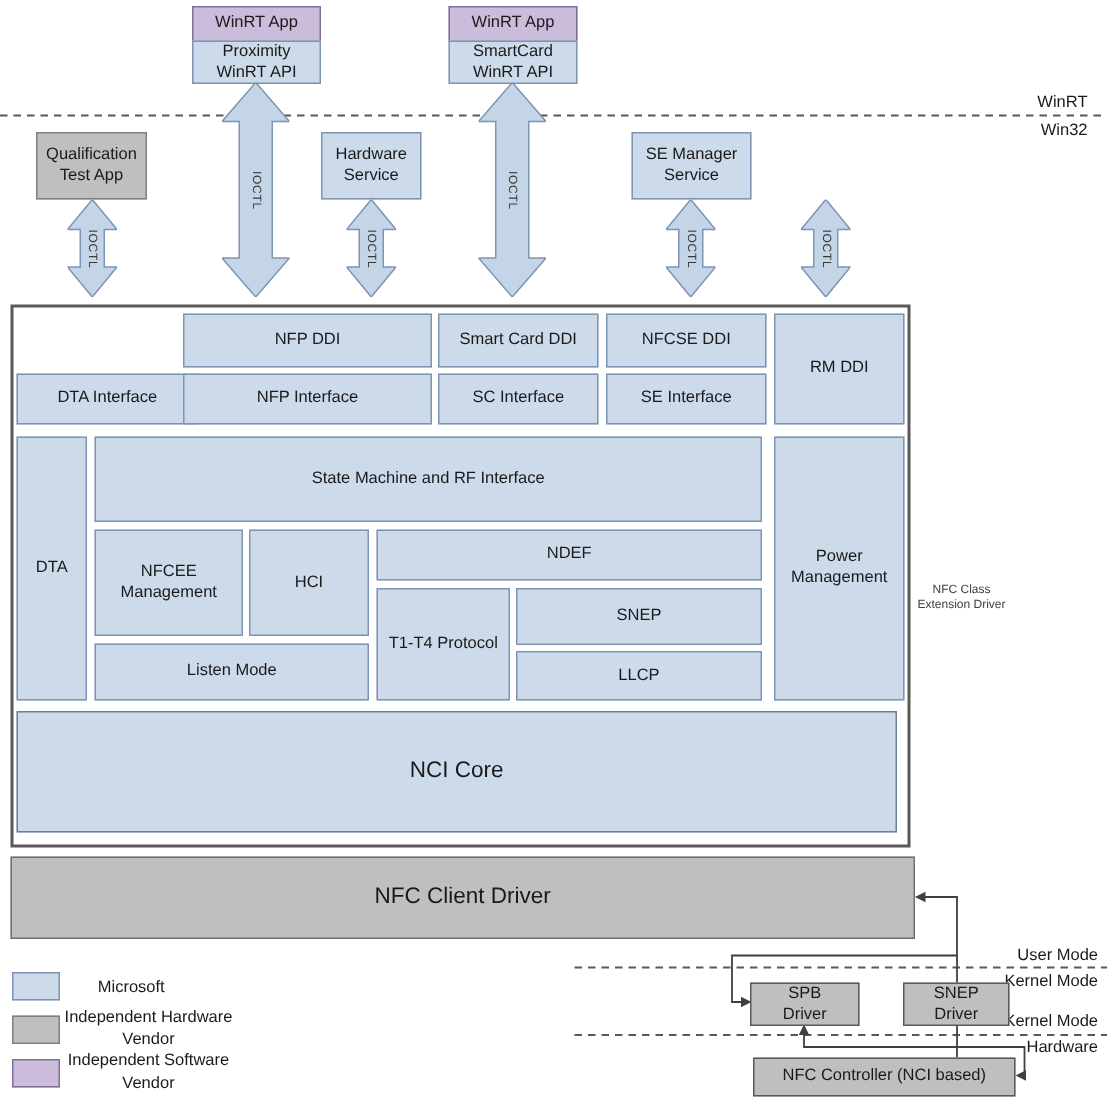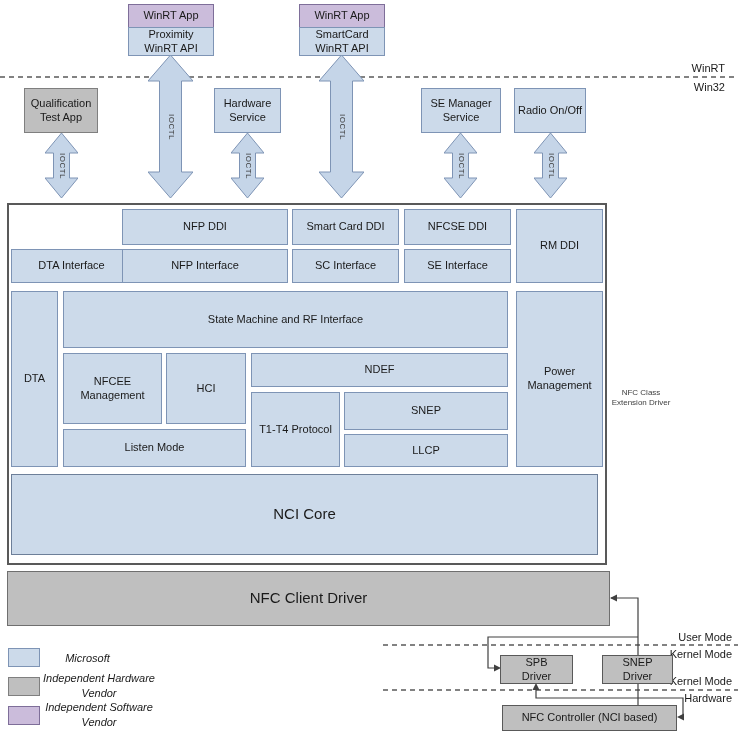--- a/index.html
+++ b/index.html
@@ -20,21 +20,21 @@
   .big-label{font-size:15px;}
   .arrow{position:absolute;z-index:3;}
   .arrow svg{display:block;}
   .ioctl{
     position:absolute;left:50%;top:50%;
     transform:translate(-50%,-50%) rotate(90deg);
     font-size:8px;color:#3a3a3a;white-space:nowrap;letter-spacing:.5px;
   }
   .side-label{position:absolute;font-size:11px;color:#1a1a1a;text-align:right;z-index:2;}
   .tiny-label{position:absolute;font-size:8px;color:#404040;text-align:center;line-height:1.3;z-index:2;}
-  .legend-label{position:absolute;font-size:11px;text-align:center;line-height:1.35;z-index:2;font-style:italic;}
+  .legend-label{position:absolute;font-size:11px;text-align:center;line-height:1.35;z-index:2;}
   .narrow span{display:inline-block;max-width:48px;}
   svg.lines{position:absolute;left:0;top:0;z-index:1;pointer-events:none;}
 </style>
 </head>
 <body>
 
 <div id="canvas">
 
   <svg class="lines" width="740" height="736">
 
@@ -78,23 +78,20 @@
 
   <div class="box gray" style="left:24px;top:88px;width:74px;height:45px;">
       <span>Qualification Test App</span>
     </div>
   <div class="box blue" style="left:214px;top:88px;width:67px;height:45px;">
       <span>Hardware Service</span>
     </div>
   <div class="box blue" style="left:421px;top:88px;width:80px;height:45px;">
       <span style="max-width:64px;">SE Manager Service</span>
     </div>
-  <div class="box blue" style="left:514px;top:88px;width:72px;height:45px;">
-      <span>Radio On/Off</span>
-    </div>
 
   <div class="arrow" style="left:45px;top:133px;">
     <svg width="33" height="65" viewBox="0 0 33 65">
         <polygon points="16.5,0 33,20 24.5,20 24.5,45 33,45 16.5,65 0,45 8.5,45 8.5,20 0,20" fill="#c5d5e8" stroke="#7e94b5" stroke-width="1"></polygon>
       </svg>
     <span class="ioctl">IOCTL</span>
   </div>
   <div class="arrow" style="left:231px;top:133px;">
     <svg width="33" height="65" viewBox="0 0 33 65">
         <polygon points="16.5,0 33,20 24.5,20 24.5,45 33,45 16.5,65 0,45 8.5,45 8.5,20 0,20" fill="#c5d5e8" stroke="#7e94b5" stroke-width="1"></polygon>

